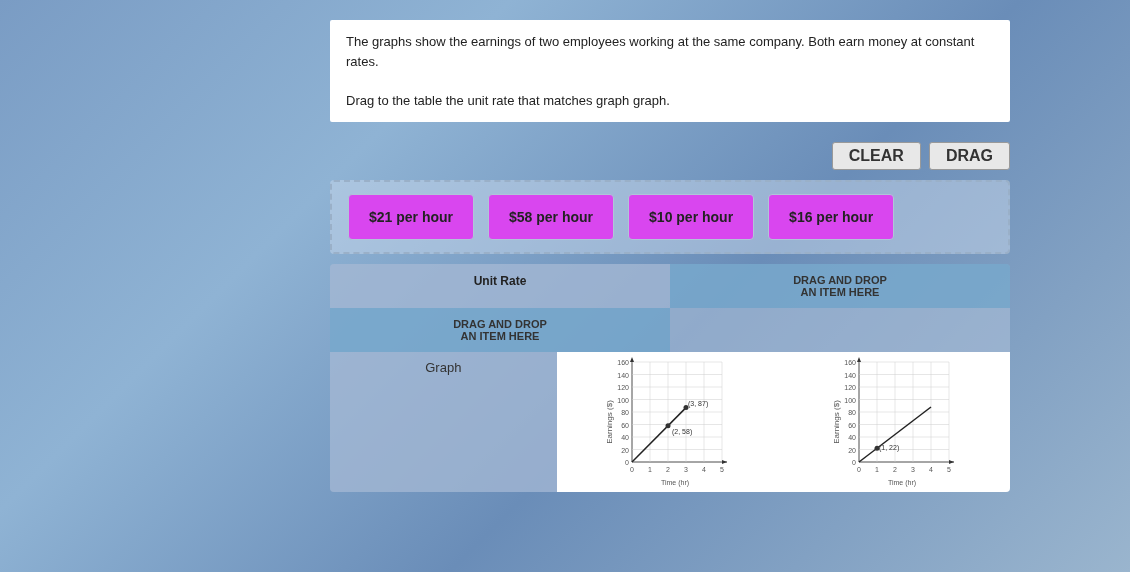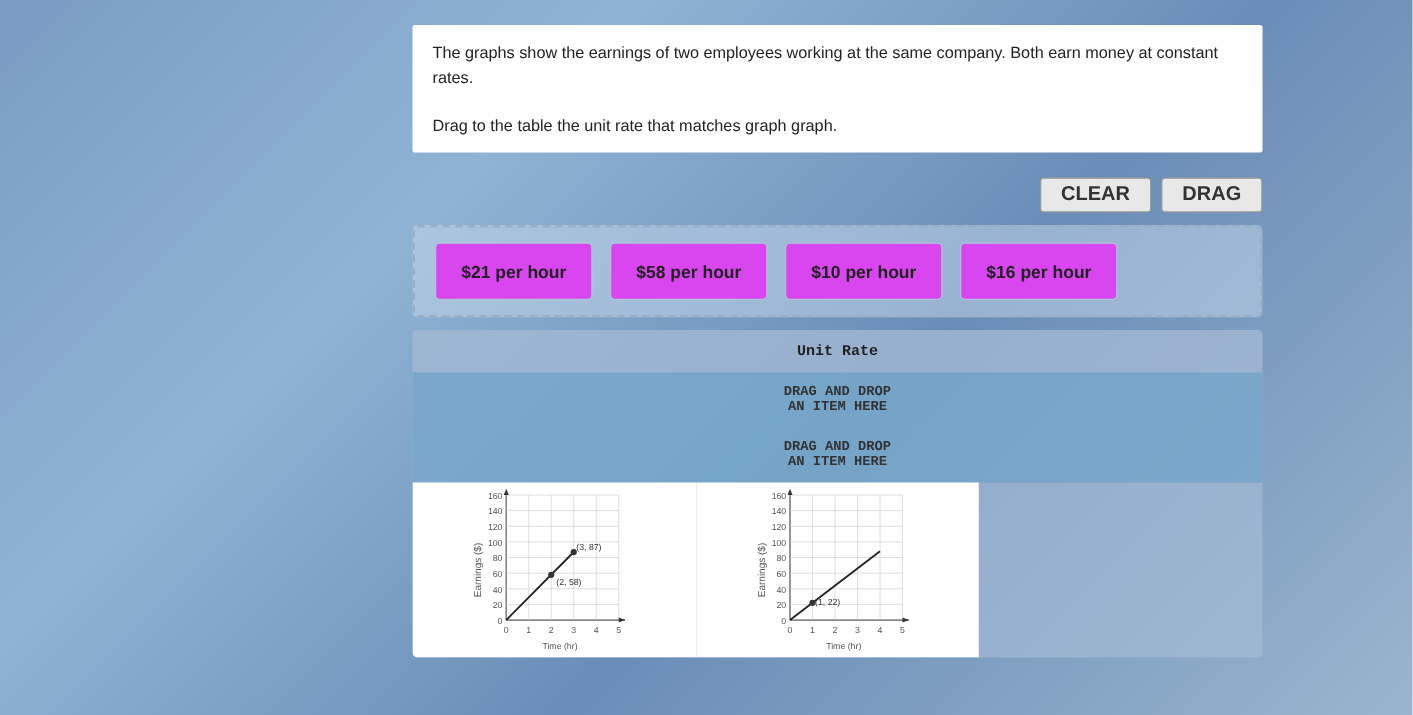--- a/index.html
+++ b/index.html
@@ -72,22 +72,21 @@
     }
 
     .table-area {
       background: rgba(170, 190, 215, 0.6);
       border-radius: 4px;
       overflow: hidden;
     }
 
     .table-header-row {
       display: grid;
-      grid-template-columns: 1fr;
-      font-family: Liberation Mono, monospace;
+      grid-template-columns: 1fr 1fr;
     }
 
     .th-cell {
       padding: 10px 8px;
       text-align: center;
       font-size: 12px;
       font-weight: bold;
       color: #222;
     }
 
@@ -171,20 +170,21 @@
         <span>DRAG AND DROP</span><br>
         <span>AN ITEM HERE</span>
       </div>
       <div class="th-cell th-cell-right">
         <span>DRAG AND DROP</span><br>
         <span>AN ITEM HERE</span>
       </div>
     </div>
 
     <div class="table-body-row">
+      <div class="td-cell-left">Graph</div>
 
       <div class="graph-cell">
         <svg class="graph-svg" viewBox="0 0 140 130">
 
           <text transform="rotate(-90 12 65)" x="12" y="65" class="graph-axis-label" text-anchor="middle" font-size="7" fill="#555">Earnings ($)</text>
 
           <g transform="translate(32, 5)">
 
             <line x1="0" y1="0" x2="0" y2="100" stroke="#333" stroke-width="1"></line>
             <line x1="0" y1="100" x2="95" y2="100" stroke="#333" stroke-width="1"></line>

